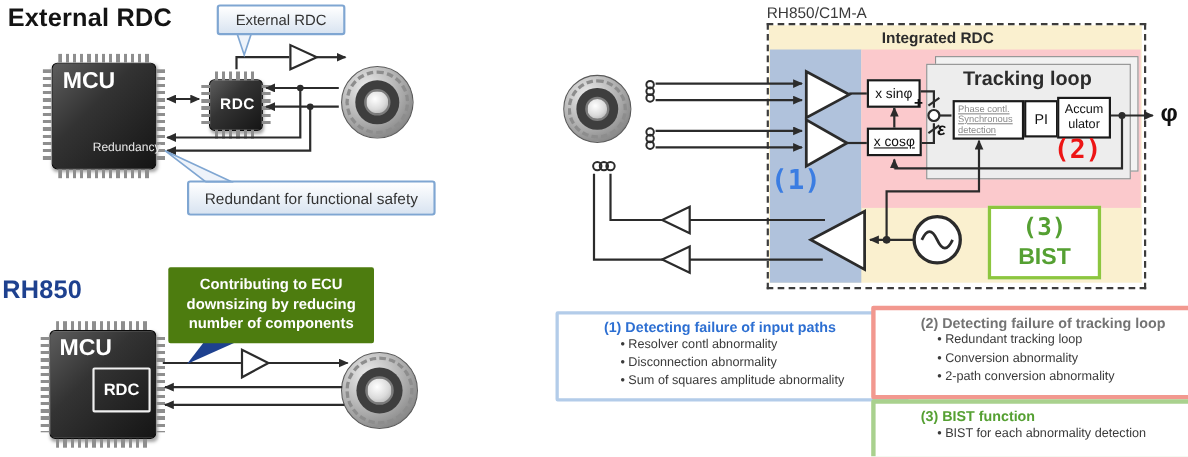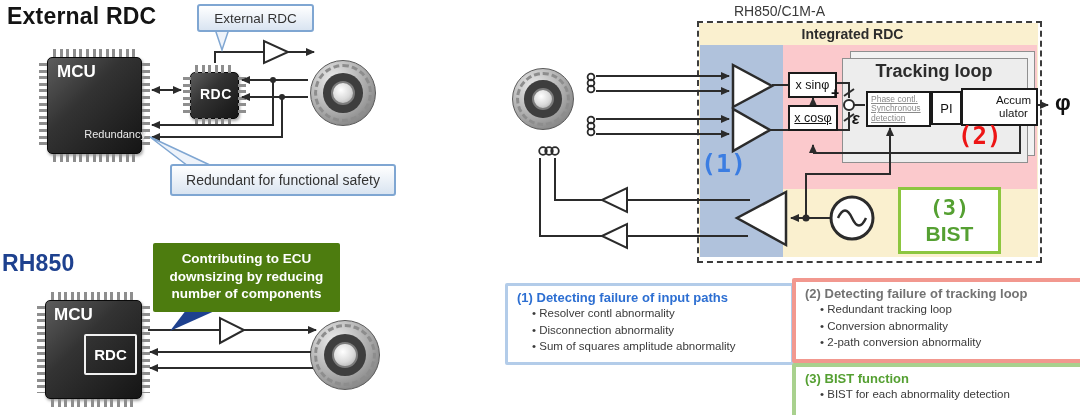--- a/index.html
+++ b/index.html
@@ -6,21 +6,21 @@
   #canvas{position:relative;width:1080px;height:415px;background:#ffffff;overflow:hidden;
           font-family:"Liberation Sans","DejaVu Sans",sans-serif;color:#222;}
   .abs{position:absolute;}
   
   .h-big{font-size:23px;font-weight:800;letter-spacing:0.2px;}
   
   .chip{position:absolute;background:linear-gradient(135deg,#5d5d5d,#333 40%,#151515);
         border:1px solid #0a0a0a;border-radius:5px;box-shadow:1px 2px 3px rgba(0,0,0,.35);}
   .pins-h{position:absolute;height:8px;background:repeating-linear-gradient(90deg,#8e8e8e 0 3px,rgba(0,0,0,0) 3px 6.6px);}
   .pins-v{position:absolute;width:8px;background:repeating-linear-gradient(180deg,#8e8e8e 0 3px,rgba(0,0,0,0) 3px 6.6px);}
-  .chip-label{position:absolute;color:#fff;font-weight:bold;font-size:17px;}
+  .chip-label{position:absolute;color:#fff;font-weight:bold;font-size:21px;}
   .chip-sub{position:absolute;color:#e9e9e9;font-size:11px;text-align:right;}
   .rdc-inner{position:absolute;border:2px solid #f0f0f0;border-radius:2px;color:#fff;
              font-weight:bold;font-size:15px;display:flex;align-items:center;justify-content:center;}
   
   .resolver{position:absolute;border-radius:50%;border:1px solid #5a5a5a;
             background:radial-gradient(circle at 35% 30%,#ededed,#a8a8a8 55%,#6f6f6f 95%);}
   .resolver .slots{position:absolute;inset:3px;border-radius:50%;border:3px dashed #8d8d8d;}
   .resolver .ring{position:absolute;inset:19%;border-radius:50%;background:#3e3e3e;}
   .resolver .hub{position:absolute;inset:31%;border-radius:50%;border:2px solid #7c7c7c;
                  background:radial-gradient(circle at 40% 35%,#ffffff,#dadada 55%,#a0a0a0);}
@@ -31,21 +31,21 @@
   .bubble{position:absolute;background:#4d7c0f;color:#fff;border-radius:2px;
           font-size:13.5px;font-weight:600;text-align:center;line-height:17.5px;padding-top:7px;}
   
   .dashed-frame{position:absolute;border:2px dashed #3c3c3c;}
   .region{position:absolute;}
   .wbox{position:absolute;background:#fff;border:2px solid #1a1a1a;display:flex;
         align-items:center;justify-content:center;font-size:12.5px;color:#111;}
   .gbox{position:absolute;background:#ededed;border:1.5px solid #8f8f8f;}
   .num-label{position:absolute;font-weight:bold;font-family:"DejaVu Sans Mono","Liberation Mono",monospace;}
   
-  .lg{position:absolute;background:#fff;border-radius:2px;}
+  .lg{position:absolute;background:#fff;border-radius:2px;padding-left:32px;}
   .lg-title{margin:4px 8px 0 9px;font-size:13px;font-weight:bold;white-space:nowrap;}
   .lg-item{margin-left:24px;font-size:11.5px;line-height:16.5px;color:#3a3a3a;white-space:nowrap;}
   .lg-item::before{content:"• ";color:#3a3a3a;}
   svg{position:absolute;left:0;top:0;}
   .t{position:absolute;white-space:nowrap;}
 </style>
 </head>
 <body>
 
 <div id="canvas">
@@ -205,40 +205,40 @@
   <div class="callout" style="left:170px;top:164px;width:222px;height:28px;font-size:14px;">
     <span>Redundant for functional safety</span>
   </div>
 
   <div class="bubble" style="left:153px;top:243px;width:187px;height:62px;">
     <div>Contributing to ECU</div>
     <div>downsizing by reducing</div>
     <div>number of components</div>
   </div>
 
-  <div class="t" style="left:697px;top:3px;font-size:14px;color:#3a3a3a;margin-left:37px;">RH850/C1M-A</div>
+  <div class="t" style="left:697px;top:3px;font-size:14px;color:#3a3a3a;">RH850/C1M-A</div>
   <div class="t" style="left:699px;top:26px;width:307px;text-align:center;font-size:14px;font-weight:bold;color:#2c2c2c;">Integrated RDC</div>
   <div class="t" style="left:842px;top:61px;width:184px;text-align:center;font-size:18px;font-weight:bold;color:#2c2c2c;">Tracking loop</div>
 
   <div class="wbox" style="left:788px;top:72px;width:45px;height:22px;">
     <span>x sinφ</span>
   </div>
-  <div class="wbox" style="left:788px;top:105px;width:46px;height:22px;text-decoration:underline;">
+  <div class="wbox" style="left:788px;top:116px;width:46px;height:22px;text-decoration:underline;">
     <span>x cosφ</span>
   </div>
   <div class="wbox" style="left:866px;top:91px;width:58px;height:32px;border-width:2.5px;flex-direction:column;
               font-size:8.5px;line-height:9.5px;color:#8a8a8a;align-items:flex-start;padding-left:3px;text-decoration:underline;">
     <div>Phase contl.</div>
     <div>Synchronous</div>
     <div>detection</div>
   </div>
   <div class="wbox" style="left:931px;top:91px;width:27px;height:30px;border-width:2.5px;font-size:13px;">
     <span>PI</span>
   </div>
-  <div class="wbox" style="left:961px;top:88px;width:45px;height:34px;border-width:2.5px;flex-direction:column;font-size:11.5px;line-height:13px;padding-left:28px;">
+  <div class="wbox" style="left:961px;top:88px;width:45px;height:34px;border-width:2.5px;flex-direction:column;font-size:11.5px;line-height:13px;">
     <div>Accum</div>
     <div>ulator</div>
   </div>
 
   <div class="t" style="left:831px;top:85px;font-size:14px;font-weight:bold;color:#111;">+</div>
   <div class="t" style="left:852px;top:110px;font-size:16px;font-weight:bold;font-style:italic;color:#111;">ε</div>
   <div class="t" style="left:1055px;top:90px;font-size:22px;font-weight:bold;color:#111;">φ</div>
   <div class="t num-label" style="left:701px;top:149px;font-size:25px;color:#3b7de2;">(1)</div>
   <div class="t num-label" style="left:958px;top:122px;font-size:24px;color:#ed1515;">(2)</div>
 

